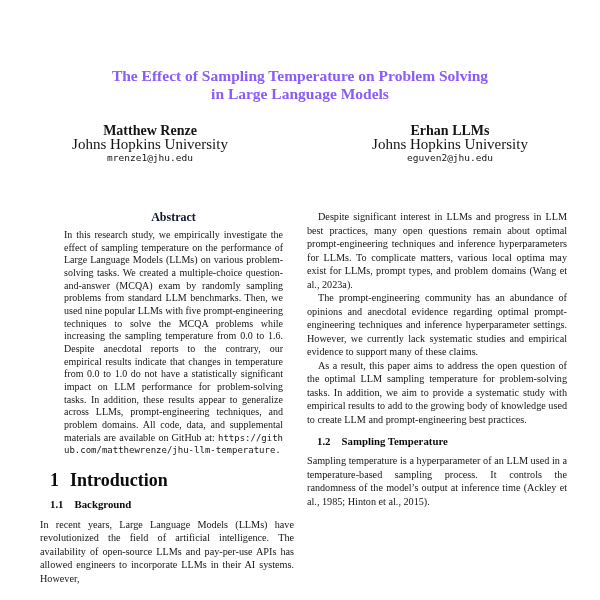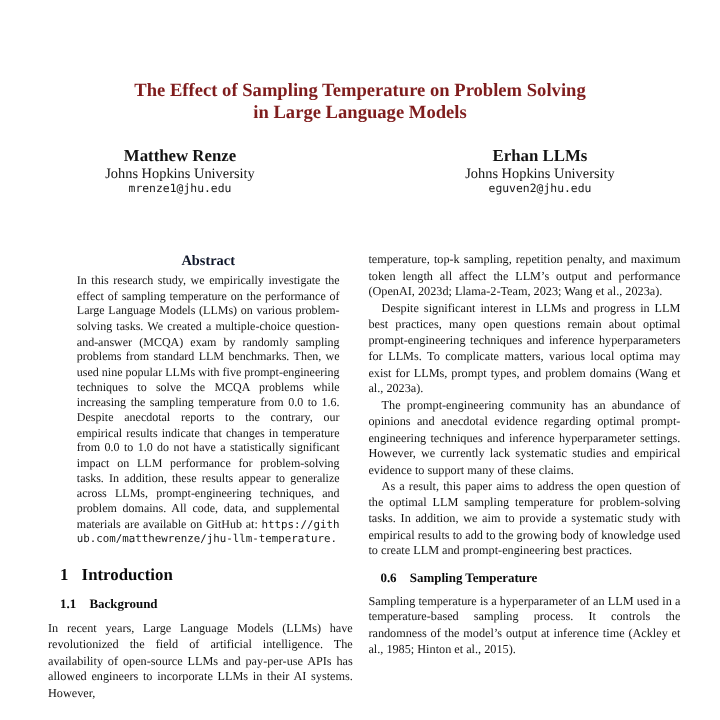--- a/index.html
+++ b/index.html
@@ -12,30 +12,30 @@
     overflow: hidden;
     color: #141414;
     font-family: "Liberation Serif", "DejaVu Serif", serif;
   }
   .title {
     padding-top: 67px;
     text-align: center;
     font-size: 15.5px;
     line-height: 17.5px;
     font-weight: bold;
-    color: #7f1d1d;
+    color: #8b5cf6;
   }
   .title span { display: block; }
   .authors {
     display: flex;
     margin-top: 22px;
   }
   .author { width: 50%; text-align: center; }
   .author-name  { font-size: 14px; font-weight: bold; line-height: 13.5px; }
-  .author-affil { font-size: 12px; line-height: 13.5px; }
+  .author-affil { font-size: 15px; line-height: 13.5px; }
   .author-email {
     font-family: "DejaVu Sans Mono", "Liberation Mono", monospace;
     font-size: 9.5px;
     line-height: 13px;
   }
   .columns {
     display: flex;
     margin-top: 46px;
     padding-left: 40px;
     padding-right: 33px;
@@ -63,21 +63,21 @@
   .mono-url {
     font-family: "DejaVu Sans Mono", "Liberation Mono", monospace;
     font-size: 9px;
     word-break: break-all;
     color: #141414;
     text-decoration: none;
   }
   .sec-heading {
     margin-top: 16px;
     padding-left: 10px;
-    font-size: 14px;
+    font-size: 18px;
     line-height: 14px;
     font-weight: bold;
     color: #0b0b0b;
   }
   .subsec-heading {
     margin-top: 11px;
     margin-bottom: 7px;
     padding-left: 10px;
     font-size: 10.8px;
     line-height: 13px;
@@ -127,24 +127,23 @@
       </div>
 
       <h2 class="sec-heading"><span class="sec-num">1</span><span>Introduction</span></h2>
 
       <h3 class="subsec-heading"><span class="sec-num">1.1</span><span>Background</span></h3>
 
       <p class="body-par">In recent years, Large Language Models (LLMs) have revolutionized the field of artificial intelligence. The availability of open-source LLMs and pay-per-use APIs has allowed engineers to incorporate LLMs in their AI systems. However,</p>
     </div>
 
     <div class="col-right">
-      <p class="body-par">temperature, top-k sampling, repetition penalty, and maximum token length all affect the LLM’s output and performance (OpenAI, 2023d; Llama-2-Team, 2023; Wang et al., 2023a).</p>
       <p class="body-par indent">Despite significant interest in LLMs and progress in LLM best practices, many open questions remain about optimal prompt-engineering techniques and inference hyperparameters for LLMs. To complicate matters, various local optima may exist for LLMs, prompt types, and problem domains (Wang et al., 2023a).</p>
       <p class="body-par indent">The prompt-engineering community has an abundance of opinions and anecdotal evidence regarding optimal prompt-engineering techniques and inference hyperparameter settings. However, we currently lack systematic studies and empirical evidence to support many of these claims.</p>
       <p class="body-par indent">As a result, this paper aims to address the open question of the optimal LLM sampling temperature for problem-solving tasks. In addition, we aim to provide a systematic study with empirical results to add to the growing body of knowledge used to create LLM and prompt-engineering best practices.</p>
 
-      <h3 class="subsec-heading"><span class="sec-num">0.6</span><span>Sampling Temperature</span></h3>
+      <h3 class="subsec-heading"><span class="sec-num">1.2</span><span>Sampling Temperature</span></h3>
 
       <p class="body-par">Sampling temperature is a hyperparameter of an LLM used in a temperature-based sampling process. It controls the randomness of the model’s output at inference time (Ackley et al., 1985; Hinton et al., 2015).</p>
     </div>
 
   </div>
 </div>
 
 </body></html>

